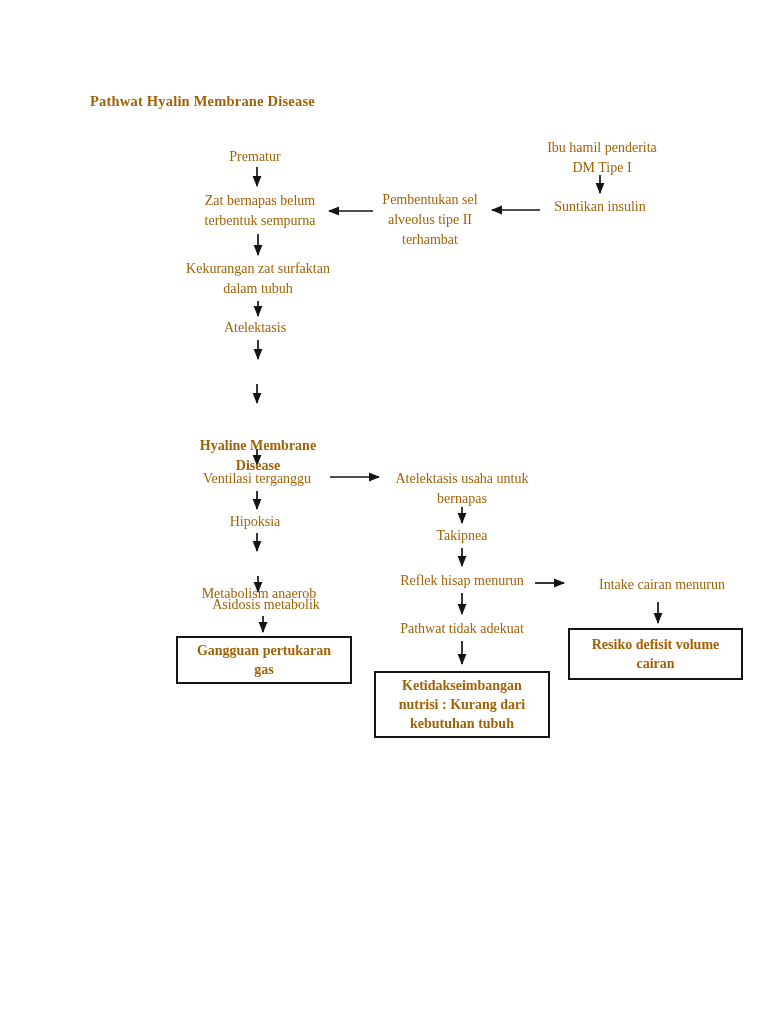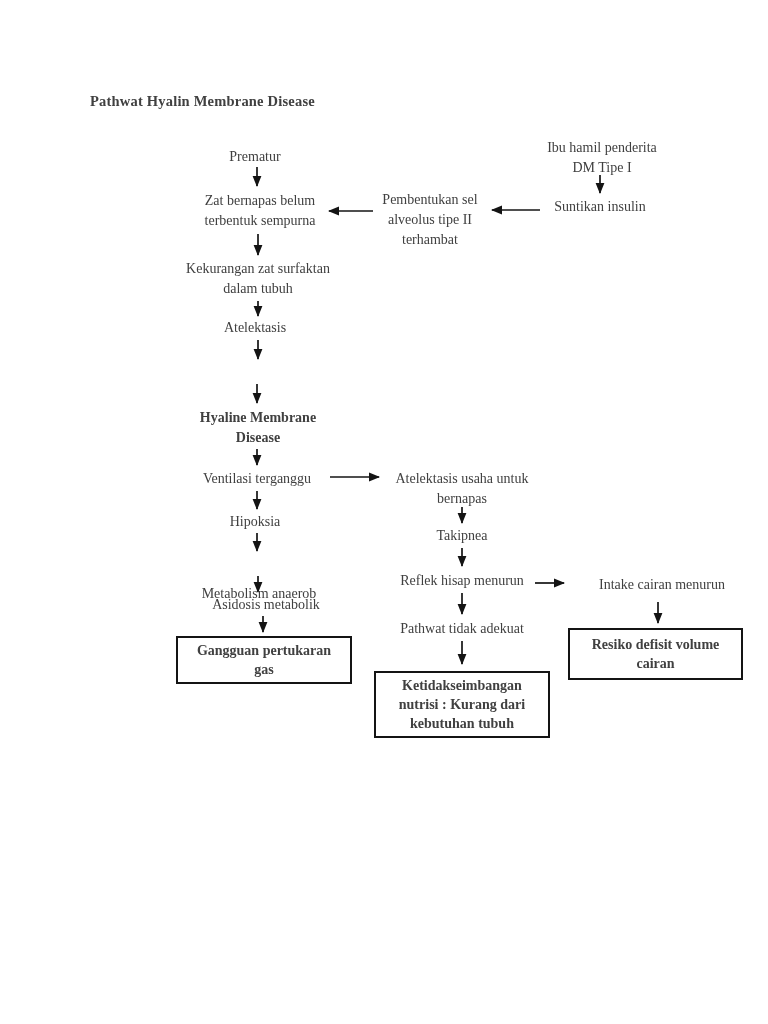--- a/index.html
+++ b/index.html
@@ -3,40 +3,40 @@
 <meta charset="utf-8">
 <style>
   * { margin: 0; padding: 0; box-sizing: border-box; }
   html, body { background: #ffffff; }
   .page {
     position: relative;
     width: 768px;
     height: 1024px;
     background: #ffffff;
     font-family: "Liberation Serif", serif;
-    color: #404040;
+    color: #a16207;
     overflow: hidden;
   }
   .title {
     position: absolute;
     left: 90px;
     top: 93px;
     font-size: 14.5px;
     font-weight: bold;
     letter-spacing: 0.2px;
     white-space: nowrap;
   }
   .node {
     position: absolute;
     text-align: center;
     white-space: pre-line;
     font-size: 14px;
     line-height: 20px;
   }
-  .node.bold { font-weight: bold; }
+  .node.bold { font-weight: bold; margin-top: 28px; }
   .box {
     position: absolute;
     border: 2px solid #141414;
     background: #ffffff;
     display: flex;
     align-items: center;
     justify-content: center;
     text-align: center;
     font-size: 14px;
     font-weight: bold;

